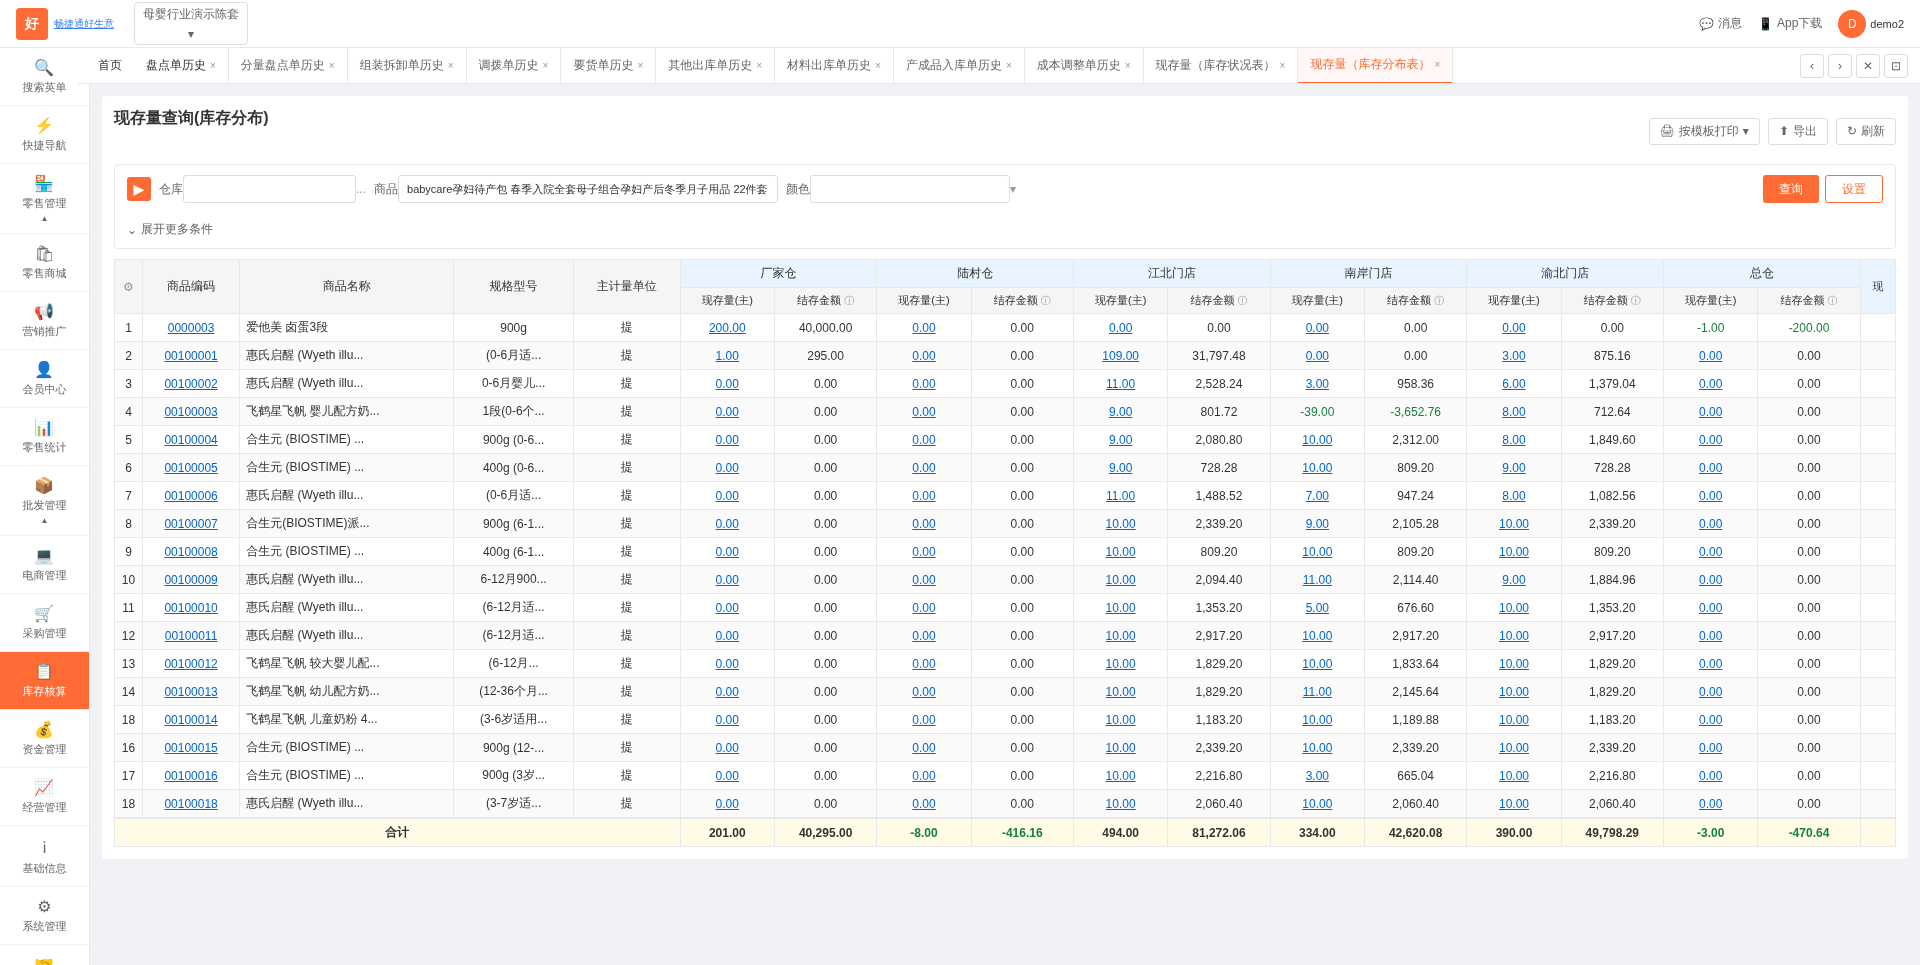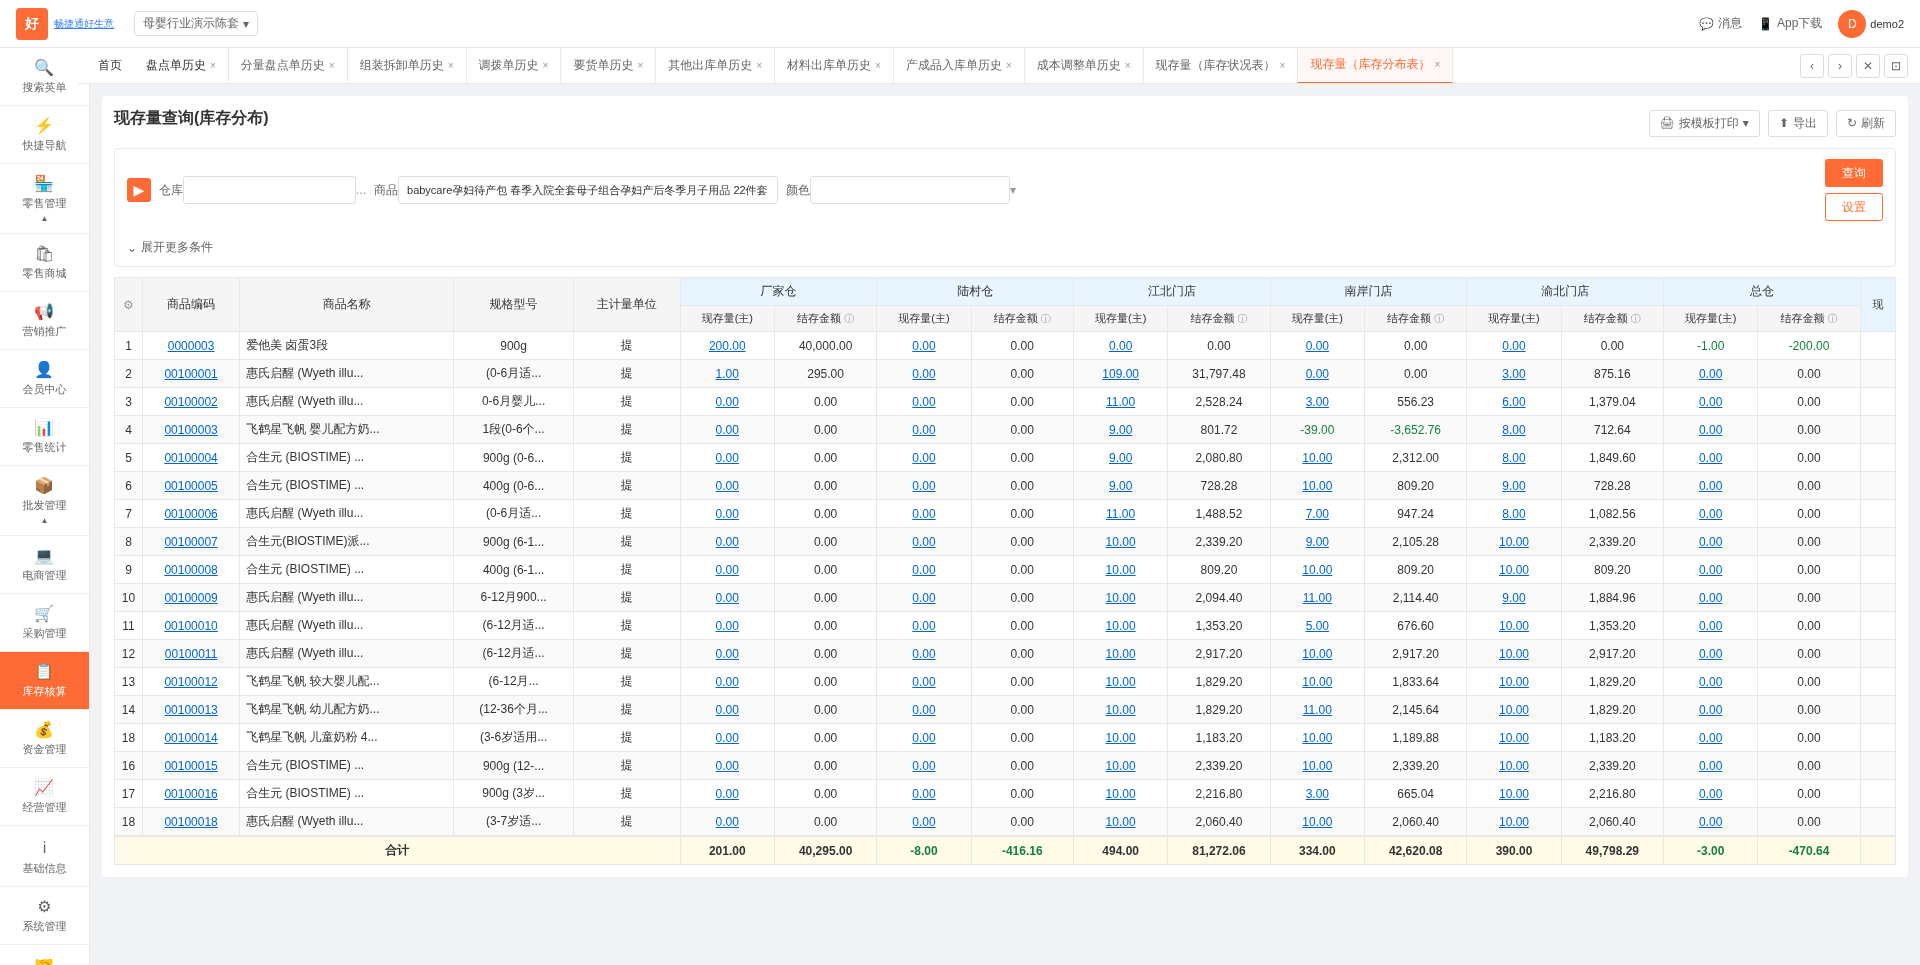--- a/index.html
+++ b/index.html
@@ -15,21 +15,21 @@
       padding: 0 16px;
       border-bottom: 1px solid #e8e8e8;
       position: fixed;
       top: 0; left: 0; right: 0;
       z-index: 100;
     }
     .top-bar-left { display: flex; align-items: center; gap: 8px; }
     .logo-area { display: flex; align-items: center; gap: 6px; }
     .logo-icon { width: 32px; height: 32px; background: #ff6b35; border-radius: 4px; display: flex; align-items: center; justify-content: center; color: #fff; font-size: 14px; font-weight: bold; }
     .logo-text { font-size: 10px; color: #3b82f6; text-decoration: underline; }
-    .store-selector { display: flex; align-items: center; gap: 4px; color: #666; cursor: pointer; font-size: 12px; border: 1px solid #ddd; padding: 3px 8px; border-radius: 4px; margin-left: 12px; }
+    .store-selector { display: flex; align-items: center; gap: 4px; color: #666; cursor: pointer; font-size: 12px; border: 1px solid #ddd; padding: 3px 8px; border-radius: 4px; margin-left: 12px; flex-direction: column; }
     .top-bar-right { display: flex; align-items: center; gap: 16px; }
     .top-bar-action { display: flex; align-items: center; gap: 4px; color: #666; cursor: pointer; font-size: 12px; }
     .user-avatar { width: 28px; height: 28px; border-radius: 50%; background: #ff6b35; display: flex; align-items: center; justify-content: center; color: #fff; font-size: 12px; }
     .user-name { color: #333; font-size: 11px; }
 
     
     .nav-tabs-bar {
       height: 36px;
       background: #fff;
       display: flex;
@@ -88,21 +88,21 @@
       margin-left: 90px;
       margin-top: 84px;
       padding: 12px;
       height: calc(100vh - 84px);
       overflow: auto;
       background: #f0f2f5;
     }
 
     
     .page-container { background: #fff; border-radius: 4px; padding: 12px; }
-    .page-title { font-size: 16px; font-weight: bold; color: #333; margin-bottom: 9px; }
+    .page-title { font-size: 16px; font-weight: bold; color: #333; margin-bottom: 25px; }
     .toolbar-btn {
       display: flex; align-items: center; gap: 4px;
       padding: 4px 10px; border-radius: 3px; cursor: pointer;
       font-size: 12px; border: 1px solid #ddd; background: #fff; color: #666;
     }
 
     
     .filter-area {
       background: #fff;
       border: 1px solid #e8e8e8;
@@ -119,21 +119,21 @@
     .filter-field { display: flex; align-items: center; }
     .filter-label { color: #666; font-size: 12px; white-space: nowrap; }
     .filter-input {
       border: 1px solid #ddd; border-radius: 3px; padding: 4px 8px;
       font-size: 12px; color: #333; background: #fff;
       min-width: 80px; height: 28px;
     }
     .filter-input-wide { min-width: 360px; }
     .filter-dots { color: #999; }
     .filter-color-input { min-width: 200px; }
-    .filter-actions { display: flex; gap: 6px; margin-left: auto; flex-direction: column; }
+    .filter-actions { display: flex; gap: 6px; margin-left: auto; }
     .btn-query { background: #ff6b35; color: #fff; border: none; padding: 5px 16px; border-radius: 3px; cursor: pointer; font-size: 12px; height: 28px; }
     .btn-setting { background: #fff; color: #ff6b35; border: 1px solid #ff6b35; padding: 5px 16px; border-radius: 3px; cursor: pointer; font-size: 12px; height: 28px; }
     .expand-more { display: flex; align-items: center; gap: 4px; color: #666; font-size: 12px; cursor: pointer; margin-top: 6px; }
 
     
     .data-table { width: 100%; border-collapse: collapse; font-size: 12px; }
     .data-table th, .data-table td { border: 1px solid #e8e8e8; padding: 5px 6px; white-space: nowrap; }
     .data-table thead th { background: #f5f5f5; color: #333; font-weight: 500; text-align: center; }
     .data-table tbody tr:nth-child(even) { background: #fafafa; }
     .data-table tbody td { text-align: center; }
@@ -457,21 +457,21 @@
     <td class="td-left">惠氏启醒 (Wyeth illu...</td>
     <td>0-6月婴儿...</td>
     <td>提</td>
     <td class="col-number">0.00</td>
     <td>0.00</td>
     <td class="col-number">0.00</td>
     <td>0.00</td>
     <td class="col-number">11.00</td>
     <td>2,528.24</td>
     <td class="col-number">3.00</td>
-    <td class="">556.23</td>
+    <td class="">958.36</td>
     <td class="col-number">6.00</td>
     <td>1,379.04</td>
     <td class="col-number">0.00</td>
     <td class="">0.00</td>
     <td></td>
   </tr>
             <tr>
     <td>4</td>
     <td class="col-number">00100003</td>
     <td class="td-left">飞鹤星飞帆 婴儿配方奶...</td>

